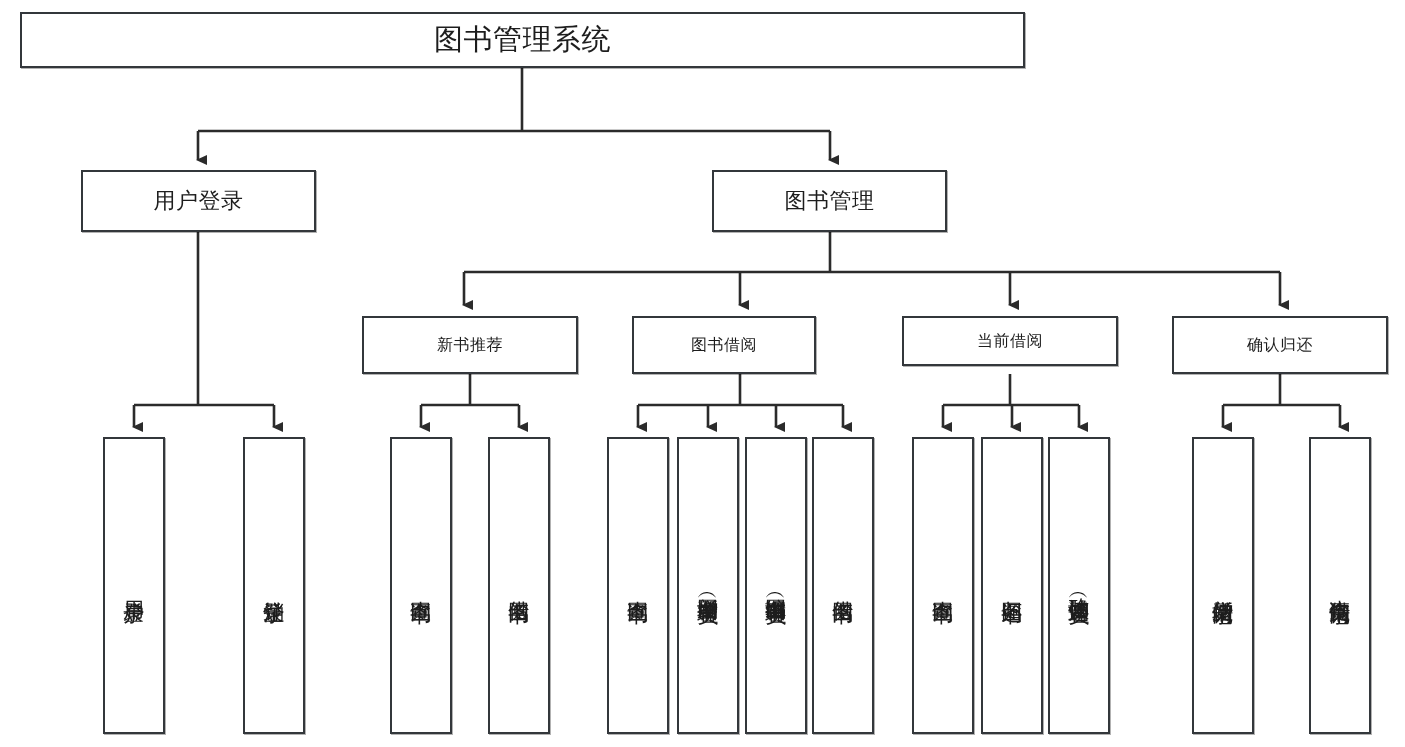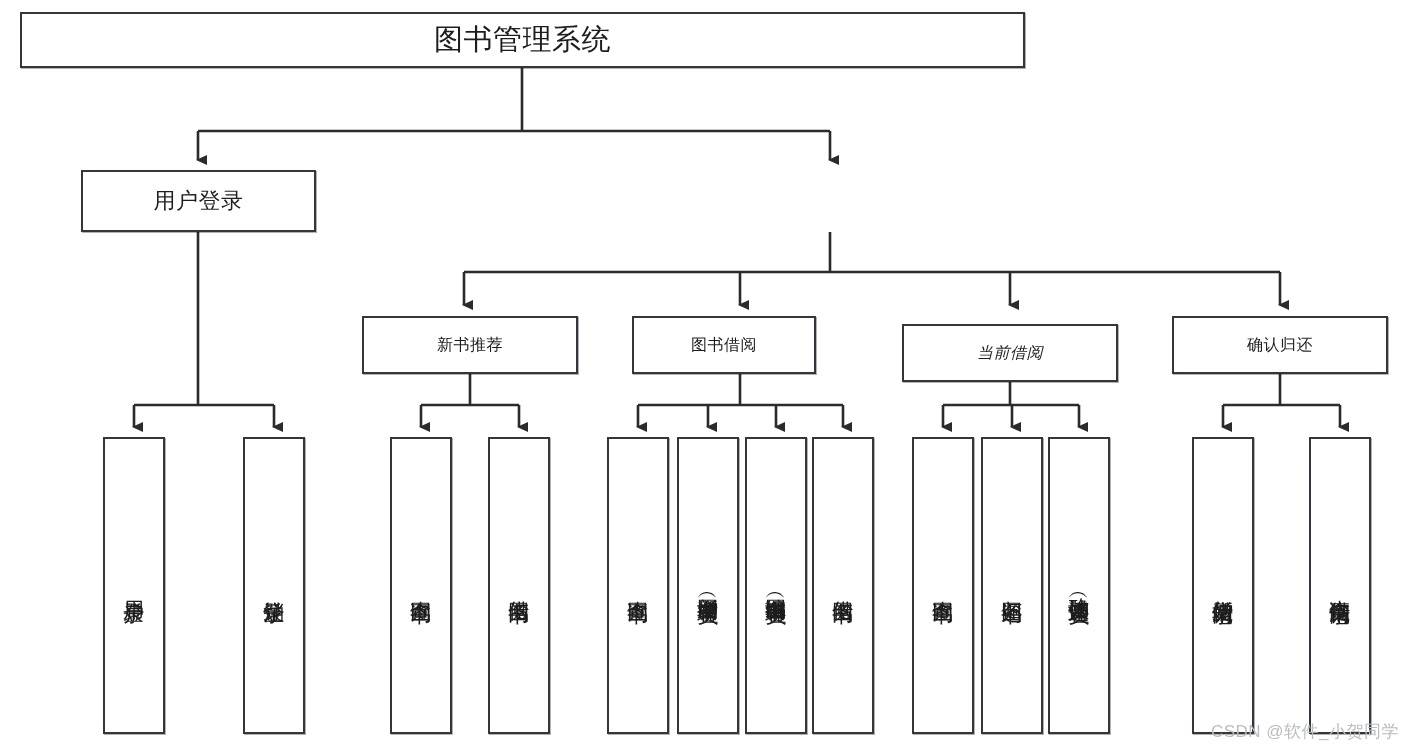--- a/index.html
+++ b/index.html
@@ -122,28 +122,31 @@
     </g>
   </svg>
 
   <div class="node root" style="left:20px; top:12px; width:1005px; height:56px;">
     <span class="label">图书管理系统</span>
   </div>
 
   <div class="node lvl2" style="left:81px; top:170px; width:235px; height:62px;">
     <span class="label">用户登录</span>
   </div>
+  <div class="node lvl2" style="left:712px; top:170px; width:235px; height:62px;">
+    <span class="label">图书管理</span>
+  </div>
 
   <div class="node lvl3" style="left:362px; top:316px; width:216px; height:58px;">
     <span class="label">新书推荐</span>
   </div>
   <div class="node lvl3" style="left:632px; top:316px; width:184px; height:58px;">
     <span class="label">图书借阅</span>
   </div>
-  <div class="node lvl3" style="left:902px; top:324px; width:216px; height:58px;font-style:italic;">
+  <div class="node lvl3" style="left:902px; top:316px; width:216px; height:50px;">
     <span class="label">当前借阅</span>
   </div>
   <div class="node lvl3" style="left:1172px; top:316px; width:216px; height:58px;">
     <span class="label">确认归还</span>
   </div>
 
   <div class="node leaf" style="left:103px; top:437px; width:62px; height:297px;">
     <span class="label">用户登录</span>
   </div>
   <div class="node leaf" style="left:243px; top:437px; width:62px; height:297px;">
@@ -180,15 +183,14 @@
     <span class="label">确认归还（管理员）</span>
   </div>
 
   <div class="node leaf" style="left:1192px; top:437px; width:62px; height:297px;">
     <span class="label">新增借阅记录</span>
   </div>
   <div class="node leaf" style="left:1309px; top:437px; width:62px; height:297px;">
     <span class="label">查询借阅记录</span>
   </div>
 
-  <div class="watermark">CSDN @软件_小贺同学</div>
 
 </div>
 
 </body></html>

